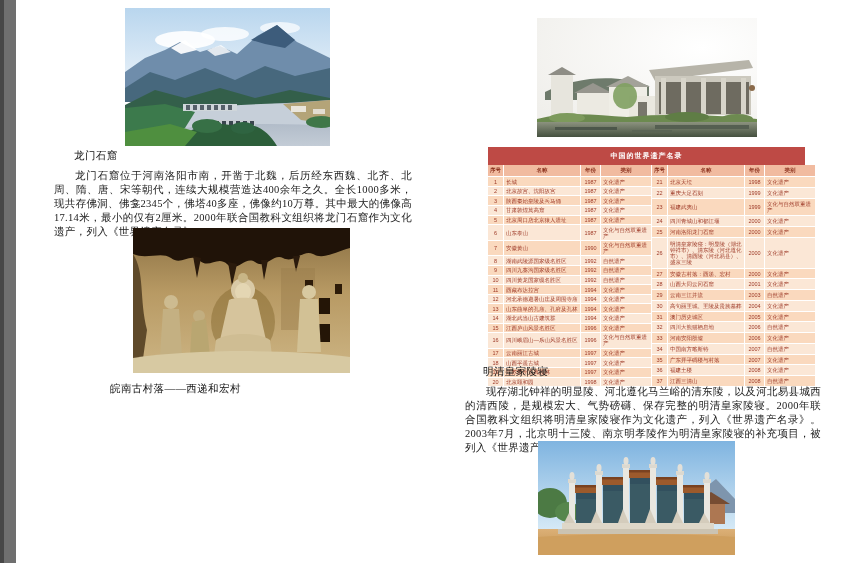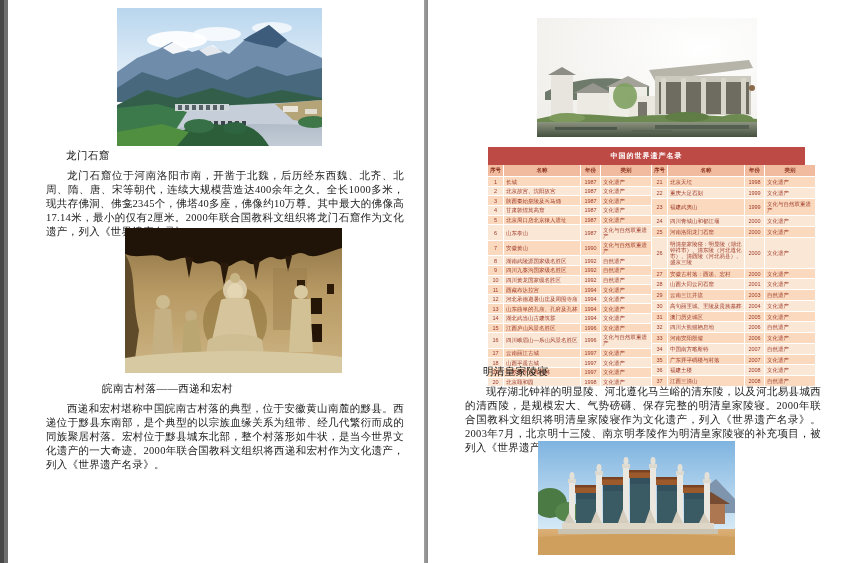--- a/index.html
+++ b/index.html
@@ -6,21 +6,21 @@
   body{
     width:845px;height:563px;overflow:hidden;
     background:#6f6f6f;
     font-family:"Liberation Serif","DejaVu Serif",serif;
     position:relative;
   }
   .edge-strip{position:absolute;left:0;top:0;width:4px;height:563px;background:#474747;}
   .seam{position:absolute;left:420px;top:0;width:8px;height:563px;
         background:linear-gradient(90deg,#5c5c5c 0%,#9d9d9d 55%,#8a8a8a 100%);}
   .page{position:absolute;top:0;height:563px;background:#ffffff;}
-  .page-left{left:8px;width:416px;}
+  .page-left{left:16px;width:416px;}
   .page-right{left:428px;width:452px;}
 
   .photo{position:absolute;display:block;}
   .photo1{left:109px;top:8px;width:205px;height:138px;}
   .photo2{left:117px;top:228px;width:217px;height:145px;}
   .photo3{left:109px;top:18px;width:220px;height:119px;}
   .photo4{left:110px;top:441px;width:197px;height:114px;}
 
   .heading{position:absolute;margin:0;font-size:10.5px;font-weight:normal;color:#111;letter-spacing:.4px;}
   .para{position:absolute;margin:0;font-size:10.5px;line-height:13.9px;color:#1a1a1a;
@@ -146,21 +146,20 @@
     <circle cx="38" cy="74" r="7" fill="#cdbb90"></circle>
     <path d="M30,81 L46,81 L49,128 L27,128 Z" fill="#c4b082"></path>
     <circle cx="66" cy="88" r="6" fill="#c2ae80"></circle>
     <path d="M59,94 L73,91 L77,128 L57,128 Z" fill="#b9a671"></path>
     <circle cx="176" cy="64" r="7" fill="#d8c9a0"></circle>
     <path d="M167,71 L185,71 L188,124 L164,124 Z" fill="#d2c195"></path>
     <path d="M0,130 C60,121 160,121 217,129 L217,145 L0,145 Z" fill="#d7c9a2"></path>
   </svg>
 
   <h2 class="heading hl2">皖南古村落——西递和宏村</h2>
-  <p class="para pl2">西递和宏村堪称中国皖南古村落的典型，位于安徽黄山南麓的黟县。西递位于黟县东南部，是个典型的以宗族血缘关系为纽带、经几代繁衍而成的同族聚居村落。宏村位于黟县城东北部，整个村落形如牛状，是当今世界文化遗产的一大奇迹。2000年联合国教科文组织将西递和宏村作为文化遗产，列入《世界遗产名录》。</p>
 </div>
 
 <div class="page page-right">
 
   <svg class="photo photo3" viewBox="0 0 220 119" preserveAspectRatio="none">
     <defs>
       <linearGradient id="wat3" x1="0" y1="0" x2="0" y2="1">
         <stop offset="0" stop-color="#8c937f"></stop>
           <stop offset="1" stop-color="#45503f"></stop>
       </linearGradient>

